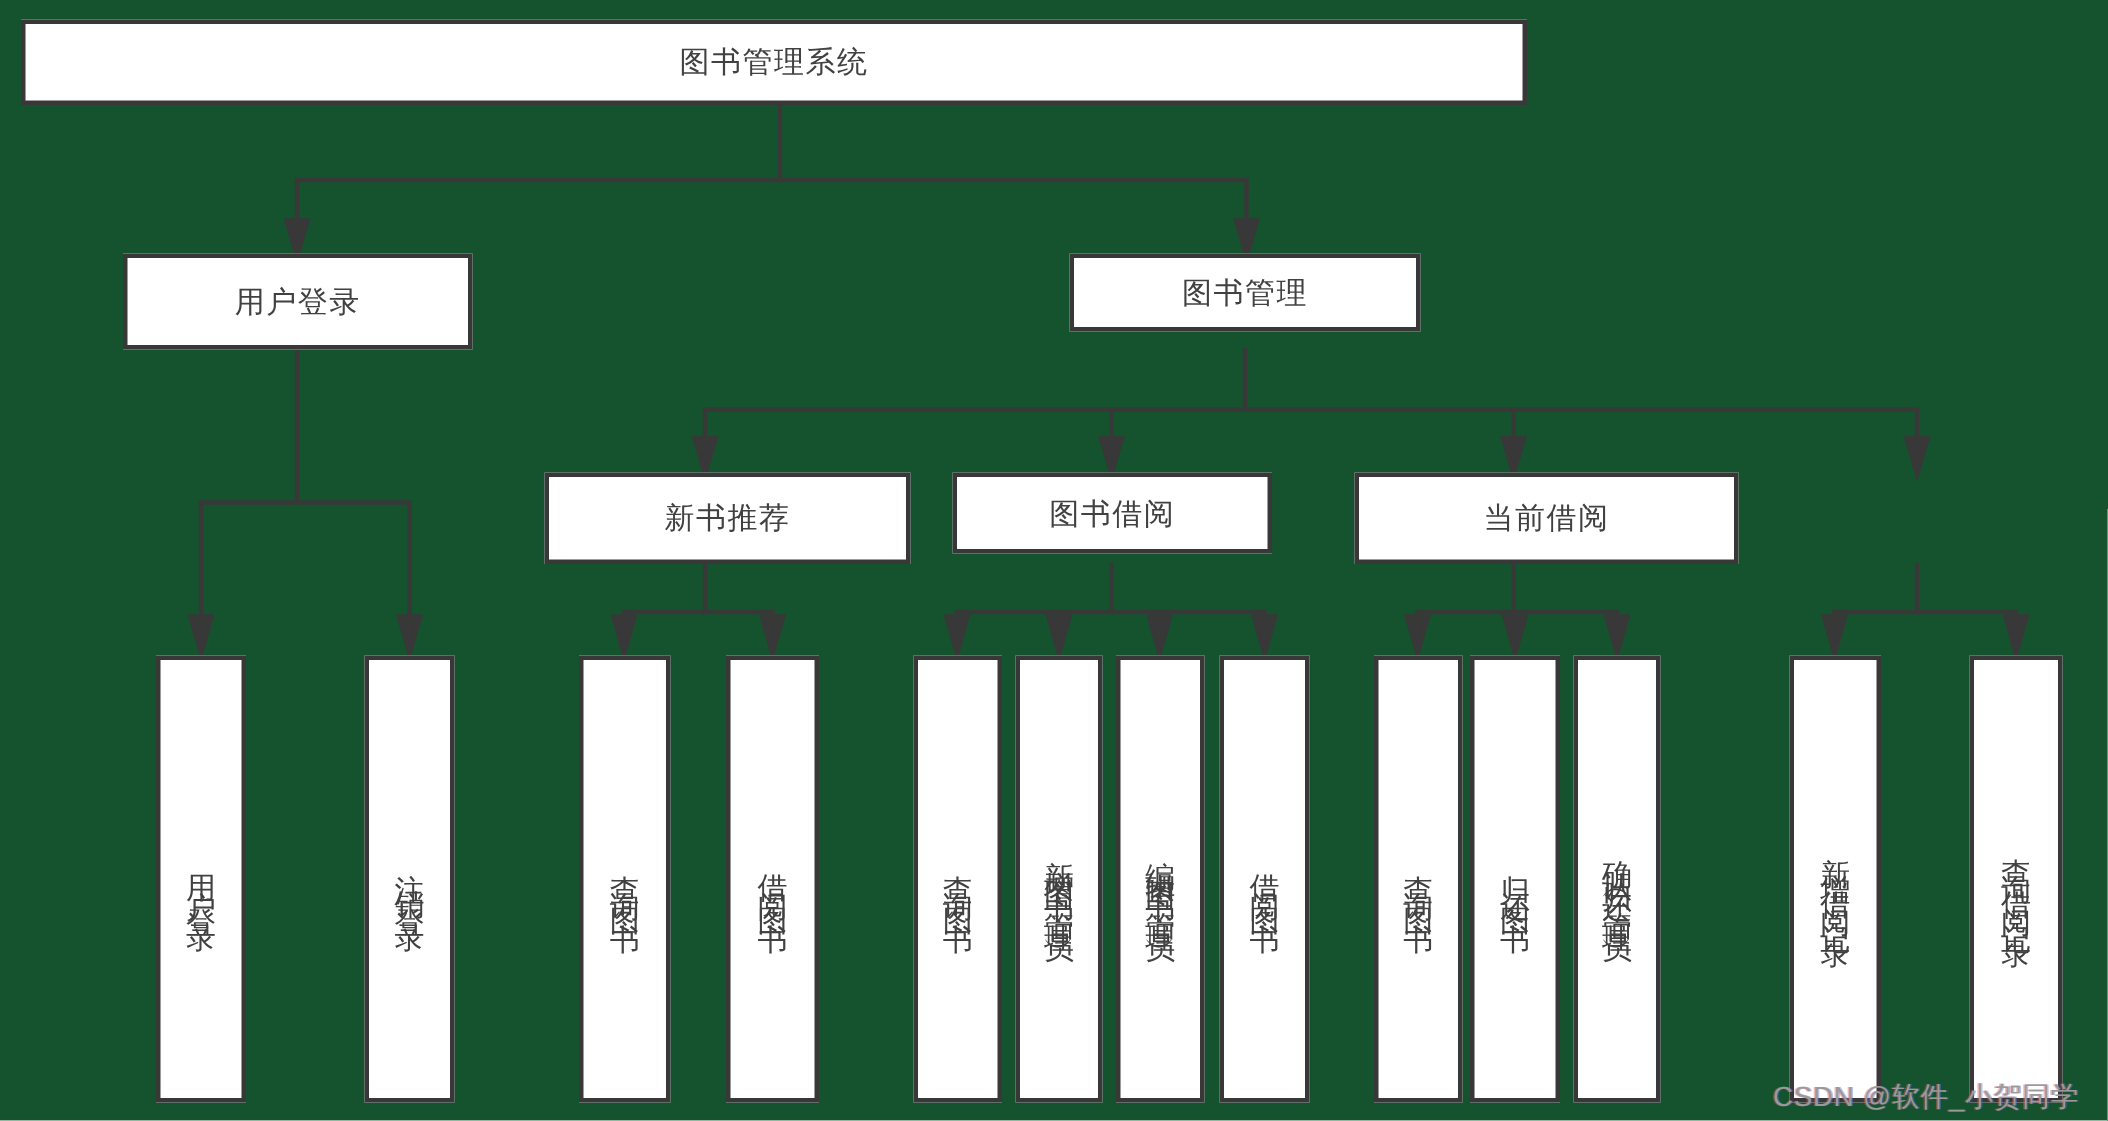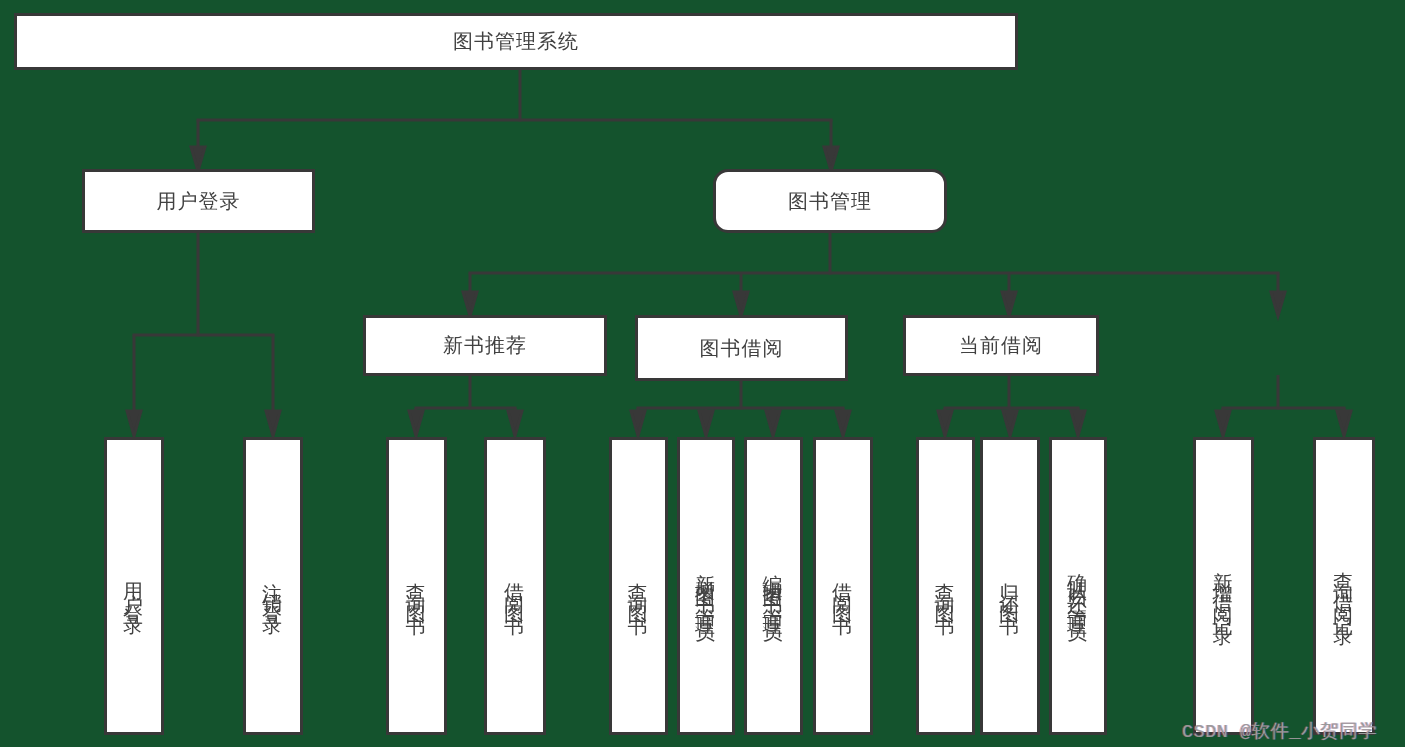--- a/index.html
+++ b/index.html
@@ -43,21 +43,20 @@
   .watermark {
     position: absolute;
     left: 1182px;
     top: 718px;
     z-index: 2;
     font-size: 18.5px;
     color: #9a9a9a;
     letter-spacing: 0.5px;
     text-shadow: -1px 0 0 rgba(222, 96, 96, 0.45), 1px 0 0 rgba(96, 118, 222, 0.45);
     white-space: nowrap;
-    font-family: Liberation Mono, monospace;
   }
 </style>
 </head>
 <body>
 
 <div class="stage">
 
   <svg class="wires" viewBox="0 0 1405 747" stroke="#383838" stroke-width="3" fill="#383838">
 
     <line x1="520" y1="69" x2="520" y2="121.5"></line>
@@ -116,25 +115,25 @@
     <line x1="1221.5" y1="408" x2="1345.5" y2="408"></line>
     <line x1="1223" y1="408" x2="1223" y2="414"></line>
     <polygon points="1216,411 1230,411 1223,436"></polygon>
     <line x1="1344" y1="408" x2="1344" y2="414"></line>
     <polygon points="1337,411 1351,411 1344,436"></polygon>
   </svg>
 
   <div class="node" style="left:14px; top:13px; width:1004px; height:57px;">图书管理系统</div>
 
   <div class="node" style="left:82px; top:169px; width:233px; height:64px;">用户登录</div>
-  <div class="node" style="left:713px; top:169px; width:234px; height:64px;border-radius:15px;">图书管理</div>
+  <div class="node" style="left:713px; top:169px; width:234px; height:52px;">图书管理</div>
 
   <div class="node" style="left:363px; top:315px; width:244px; height:61px;">新书推荐</div>
-  <div class="node" style="left:635px; top:315px; width:213px; height:66px;">图书借阅</div>
-  <div class="node" style="left:903px; top:315px; width:196px; height:61px;">当前借阅</div>
+  <div class="node" style="left:635px; top:315px; width:213px; height:54px;">图书借阅</div>
+  <div class="node" style="left:903px; top:315px; width:256px; height:61px;">当前借阅</div>
 
   <div class="node leaf" style="left:104px; top:437px; width:60px; height:298px;">用户登录</div>
   <div class="node leaf" style="left:243px; top:437px; width:60px; height:298px;">注销登录</div>
 
   <div class="node leaf" style="left:386px; top:437px; width:61px; height:298px;">查询图书</div>
   <div class="node leaf" style="left:484px; top:437px; width:62px; height:298px;">借阅图书</div>
 
   <div class="node leaf" style="left:609px; top:437px; width:59px; height:298px;">查询图书</div>
   <div class="node leaf long" style="left:677px; top:437px; width:58px; height:298px;">新增图书（管理员）</div>
   <div class="node leaf long" style="left:744px; top:437px; width:59px; height:298px;">编辑图书（管理员）</div>

